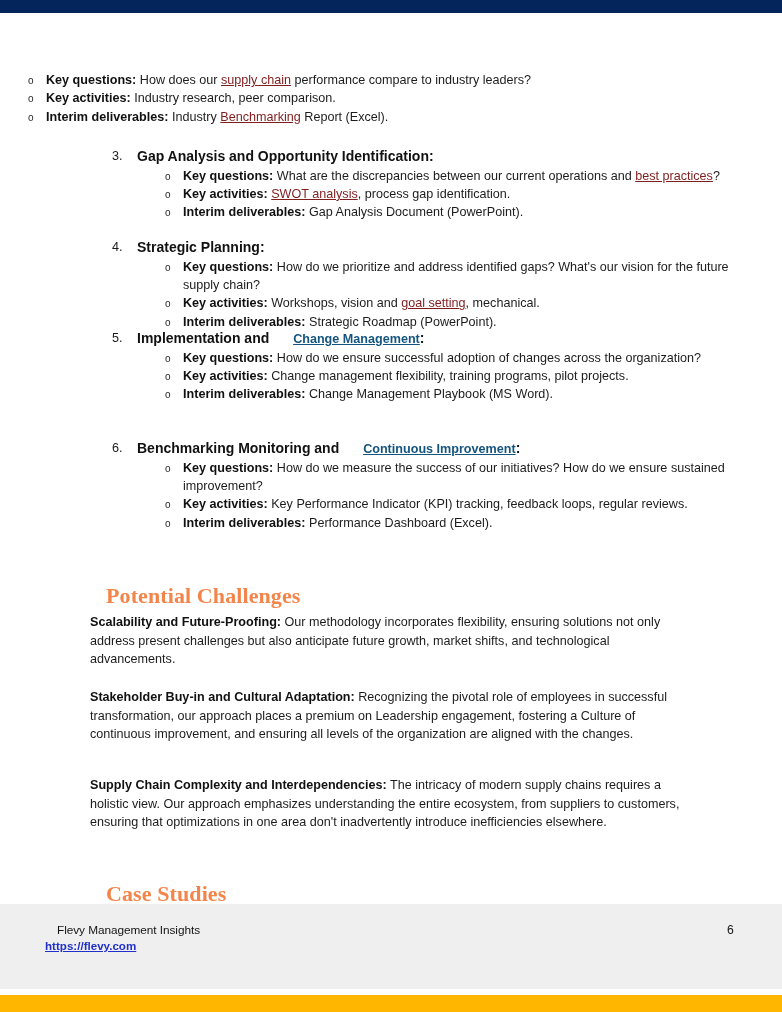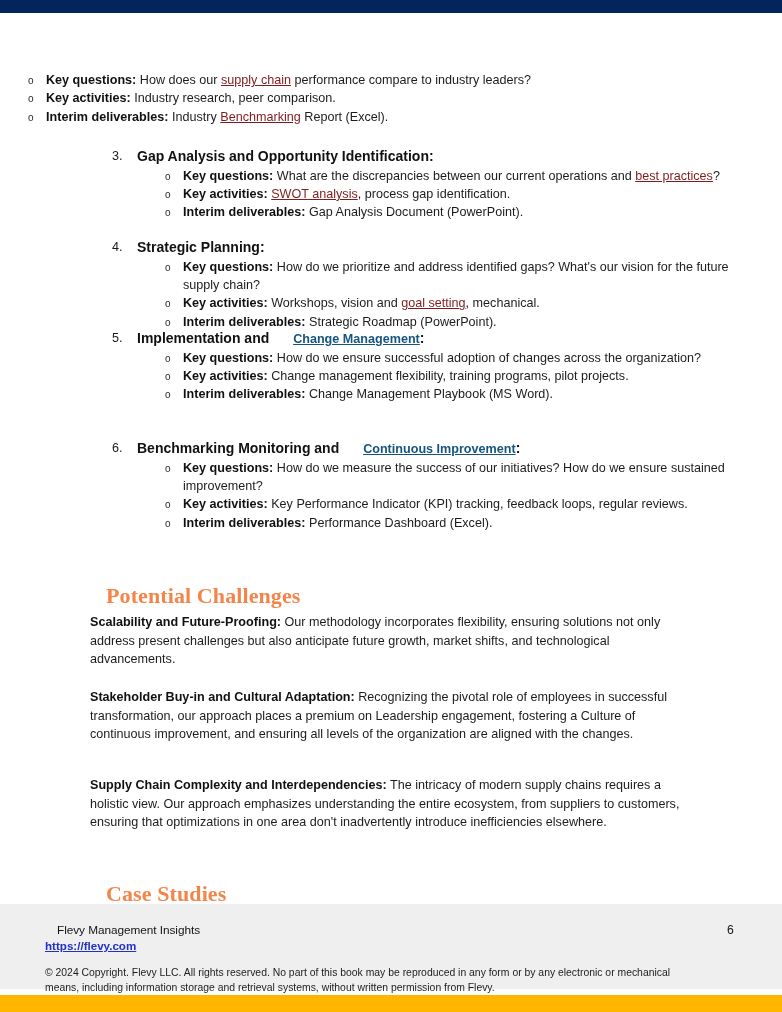--- a/index.html
+++ b/index.html
@@ -316,18 +316,17 @@
     </p>
 
     <h2 class="sec abs" style="top:852px; left:90px;">Case Studies</h2>
 
   </div>
 
   <div class="footer">
     <div class="footer-title">Flevy Management Insights</div>
     <a class="footer-url" href="#">https://flevy.com</a>
     <div class="footer-pageno">6</div>
-    <div class="footer-copy">© 2024 Copyright. Flevy LLC. All rights reserved. No part of this book may be reproduced in any form or by any electronic or mechanical means, including information storage and retrieval systems, without written permission from Flevy.</div>
   </div>
 
   <div class="bottombar"></div>
 
 </div>
 
 </body></html>

